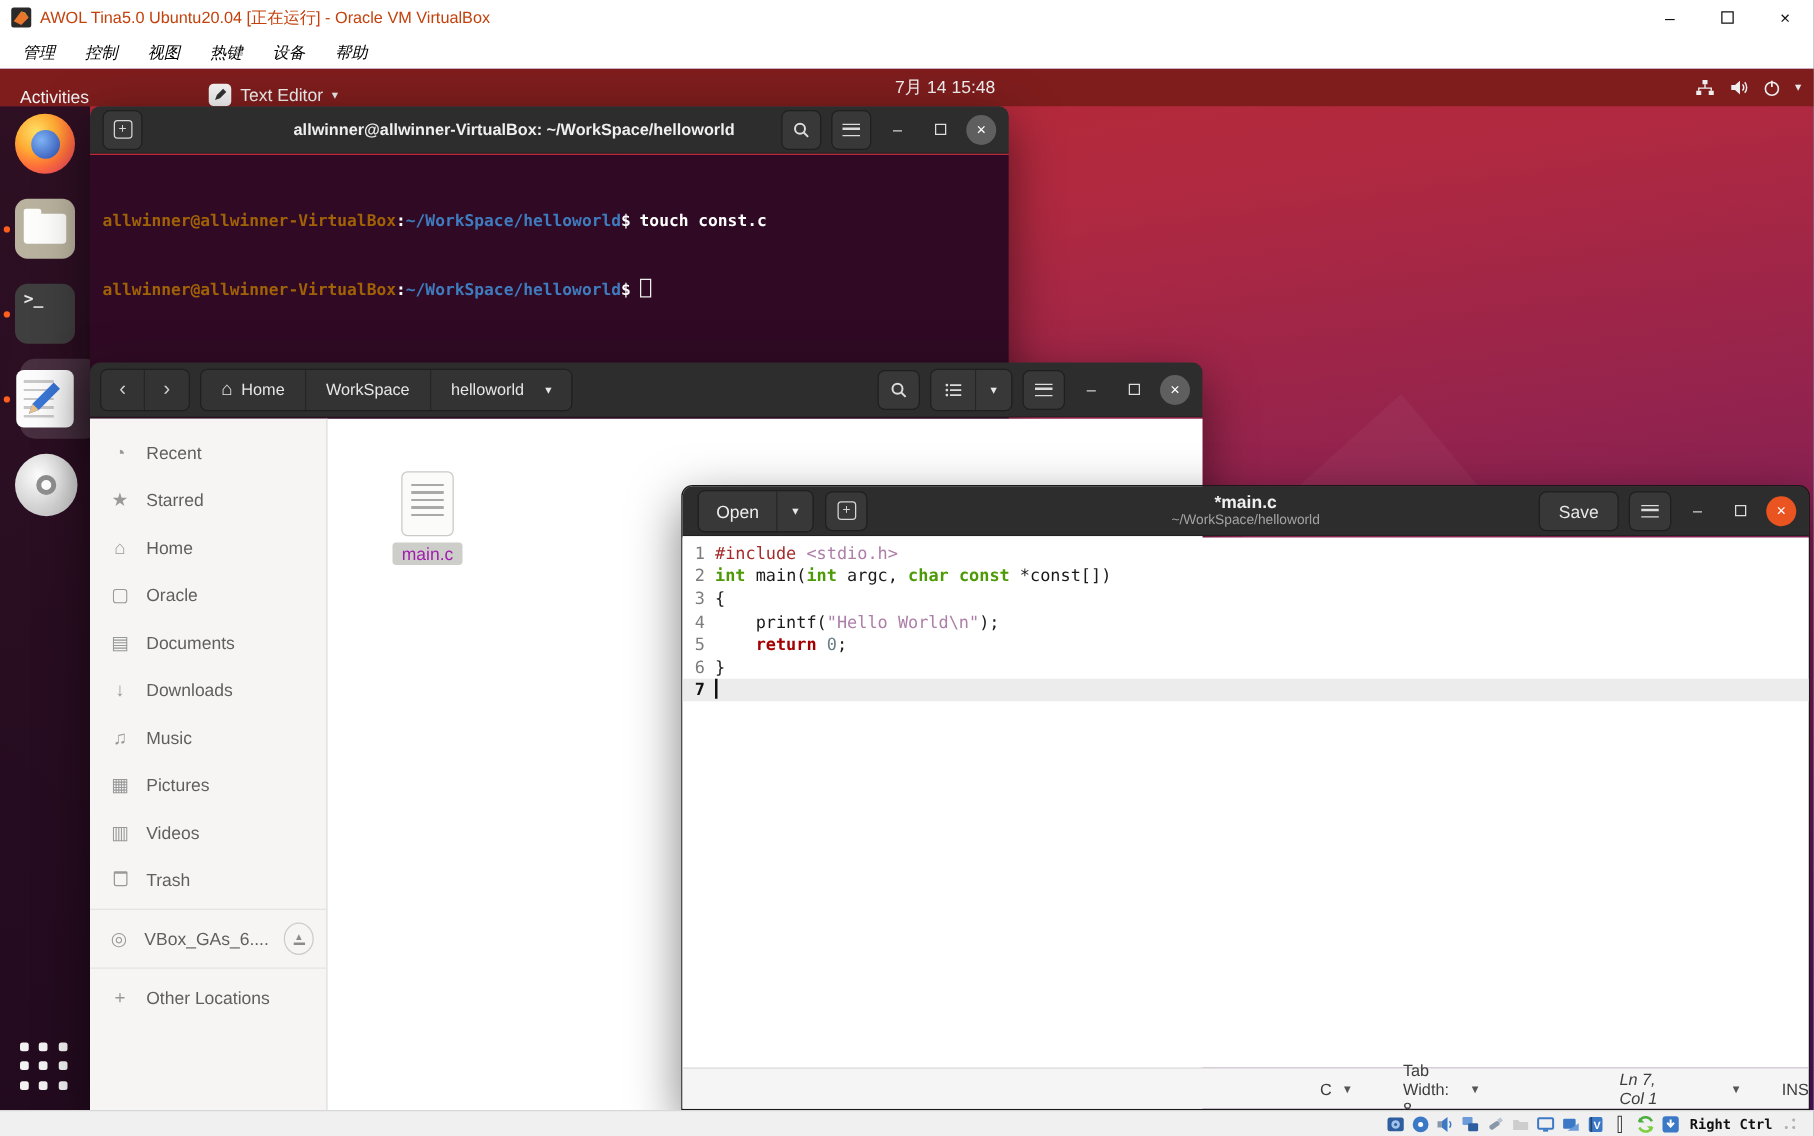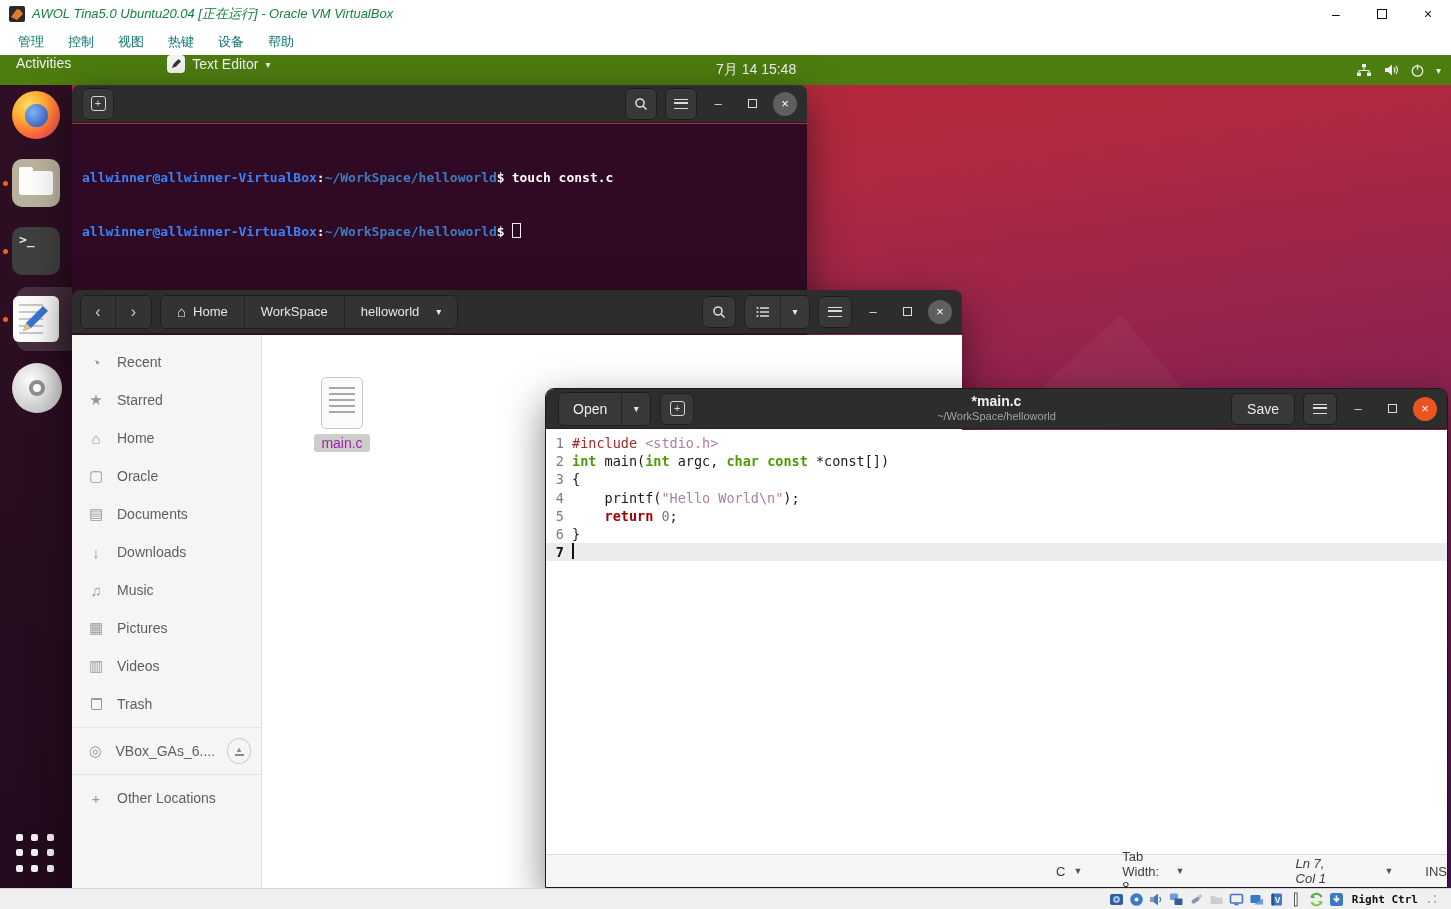--- a/index.html
+++ b/index.html
@@ -1,38 +1,38 @@
 <!DOCTYPE html>
 <html><head>
 <meta charset="utf-8">
 <style>
   html,body{margin:0;padding:0;background:#666;}
   *{box-sizing:border-box;}
   #root{position:relative;width:1451px;height:909px;font-family:"Liberation Sans",sans-serif;overflow:hidden;background:#fff;outline:1px solid #4f5b66;}
   
   .vb-titlebar{position:absolute;left:0;top:0;width:1451px;height:28px;background:#fff;display:flex;align-items:center;}
   .vb-logo{width:18px;height:18px;margin:0 6px 0 8px;}
-  .vb-title{font-size:13px;color:#15803d;font-style:italic;}
+  .vb-title{font-size:13px;color:#c2410c;}
   .vb-controls{position:absolute;right:0;top:0;height:28px;display:flex;}
   .vb-ctl{width:46px;height:28px;display:flex;align-items:center;justify-content:center;font-size:14px;color:#111;}
   .vb-menubar{position:absolute;left:0;top:28px;width:1451px;height:27px;background:#fff;display:flex;align-items:center;padding-left:6px;}
-  .vb-menu-item{font-size:13px;color:#0f766e;padding:4px 12px;}
+  .vb-menu-item{font-size:13px;color:#000000;padding:4px 12px;font-style:italic;}
   .vb-statusbar{position:absolute;left:0;top:888px;width:1451px;height:21px;background:#f0f0f0;border-top:1px solid #d8d8d8;display:flex;align-items:center;justify-content:flex-end;gap:3px;padding-right:14px;}
   .st-ic{width:17px;height:17px;display:inline-flex;align-items:center;justify-content:center;}
   .st-txt{font-family:"DejaVu Sans Mono",monospace;font-size:11px;font-weight:bold;color:#111;margin-left:4px;}
   .grip{width:10px;height:10px;margin-left:6px;background:
     radial-gradient(circle at 80% 20%,#b5b5b5 1px,transparent 1.5px),
     radial-gradient(circle at 80% 80%,#b5b5b5 1px,transparent 1.5px),
     radial-gradient(circle at 20% 80%,#b5b5b5 1px,transparent 1.5px);}
   
   .screen{position:absolute;left:0;top:55px;width:1451px;height:833px;overflow:hidden;background:#57135f;}
   .wallpaper{position:absolute;inset:0;background:linear-gradient(172deg,#bb2a33 0%,#b02940 22%,#93234e 45%,#771d59 68%,#5e1760 88%,#531463 100%);}
   .wp-poly1{position:absolute;left:-40px;top:60px;width:260px;height:560px;background:rgba(255,255,255,0.06);clip-path:polygon(30% 0,100% 25%,55% 100%,0 80%);}
   .wp-poly2{position:absolute;right:120px;top:260px;width:420px;height:420px;background:rgba(255,255,255,0.04);clip-path:polygon(50% 0,100% 60%,40% 100%,0 45%);}
-  .topbar{position:absolute;left:0;top:0;width:1451px;height:30px;background:#4d7c0f;color:#f1f1f1;display:flex;align-items:flex-start;}
+  .topbar{position:absolute;left:0;top:0;width:1451px;height:30px;background:#7f1d1d;color:#f1f1f1;display:flex;align-items:flex-end;}
   .tb-activities{font-size:14px;padding:0 16px;}
   .tb-app{display:flex;align-items:center;gap:7px;margin-left:80px;font-size:14px;}
   .tb-app-ic{width:18px;height:18px;border-radius:4px;background:#f4f4f4;display:flex;align-items:center;justify-content:center;}
   .tb-clock{position:absolute;left:716px;top:0;height:30px;display:flex;align-items:center;font-size:14px;}
   .tb-right{position:absolute;right:10px;top:0;height:30px;display:flex;align-items:center;gap:11px;}
   .caret{font-size:10px;color:#e8e8e8;}
   
   .dock{position:absolute;left:0;top:30px;width:72px;height:803px;background:linear-gradient(180deg,rgba(40,14,34,0.96),rgba(32,10,28,0.96));}
   .dock-item{position:absolute;left:12px;width:48px;height:48px;}
   .dock-dot{position:absolute;left:3px;width:5px;height:5px;border-radius:50%;background:#ff5e1f;}
@@ -59,21 +59,21 @@
   .wclose{width:24px;height:24px;border-radius:50%;background:#5f5f5f;color:#fff;display:flex;align-items:center;justify-content:center;font-size:13px;}
   .wclose.orange{background:#e95420;}
   .ic-stroke{stroke:#dcdcdc;fill:none;stroke-width:1.6;}
   .hamburger{width:14px;height:10px;border-top:1.6px solid #dcdcdc;border-bottom:1.6px solid #dcdcdc;position:relative;}
   .hamburger::after{content:"";position:absolute;left:0;top:2.8px;width:14px;height:1.6px;background:#dcdcdc;}
   .newtab{width:15px;height:15px;border:1.6px solid #d6d6d6;border-radius:3px;color:#d6d6d6;font-size:11px;line-height:12px;text-align:center;}
   
   #terminal{left:72px;top:30px;width:735px;height:261px;z-index:1;}
   #terminal .whead{height:38px;}
   #terminal .tbody{position:absolute;left:0;top:39px;right:0;bottom:0;background:#300a24;padding:9px 10px;font-family:"DejaVu Sans Mono",monospace;font-size:13px;font-weight:bold;line-height:18px;color:#fff;white-space:pre;}
-  .t-user{color:#3b82f6;}
+  .t-user{color:#a16207;}
   .t-path{color:#3f7cbf;}
   .t-cursor{display:inline-block;width:9px;height:15px;border:1px solid #eee;vertical-align:-2px;margin-left:7px;}
   .t-cmd{margin-left:7px;}
   
   #files{left:72px;top:235px;width:890px;height:598px;z-index:2;}
   #files .whead{height:44px;}
   .navgrp{display:flex;margin-left:8px;border:1px solid #1f1f1f;border-radius:6px;overflow:hidden;}
   .navgrp .nbtn{width:35px;height:32px;background:#333;color:#cfcfcf;display:flex;align-items:center;justify-content:center;font-size:16px;border-right:1px solid #252525;}
   .navgrp .nbtn:last-child{border-right:none;}
   .pathbar{display:flex;margin-left:8px;border:1px solid #1f1f1f;border-radius:6px;overflow:hidden;}
@@ -227,20 +227,21 @@
           <i></i>
           <i></i>
         </div>
     </div>
 
     <div class="window" id="terminal">
       <div class="whead">
         <div class="hbtn" style="width:32px;margin-left:10px;">
             <span class="newtab">+</span>
           </div>
+        <span class="wtitle" style="position:absolute;left:50%;transform:translateX(-58%);">allwinner@allwinner-VirtualBox: ~/WorkSpace/helloworld</span>
         <div style="position:absolute;right:10px;display:flex;align-items:center;gap:8px;">
           <div class="hbtn" style="width:32px;">
               <svg width="14" height="14" viewBox="0 0 14 14">
                 <circle cx="6" cy="6" r="4" class="ic-stroke"></circle>
                 <path d="M9 9l3.5 3.5" class="ic-stroke"></path>
               </svg>
             </div>
           <div class="hbtn" style="width:32px;">
               <span class="hamburger"></span>
             </div>

